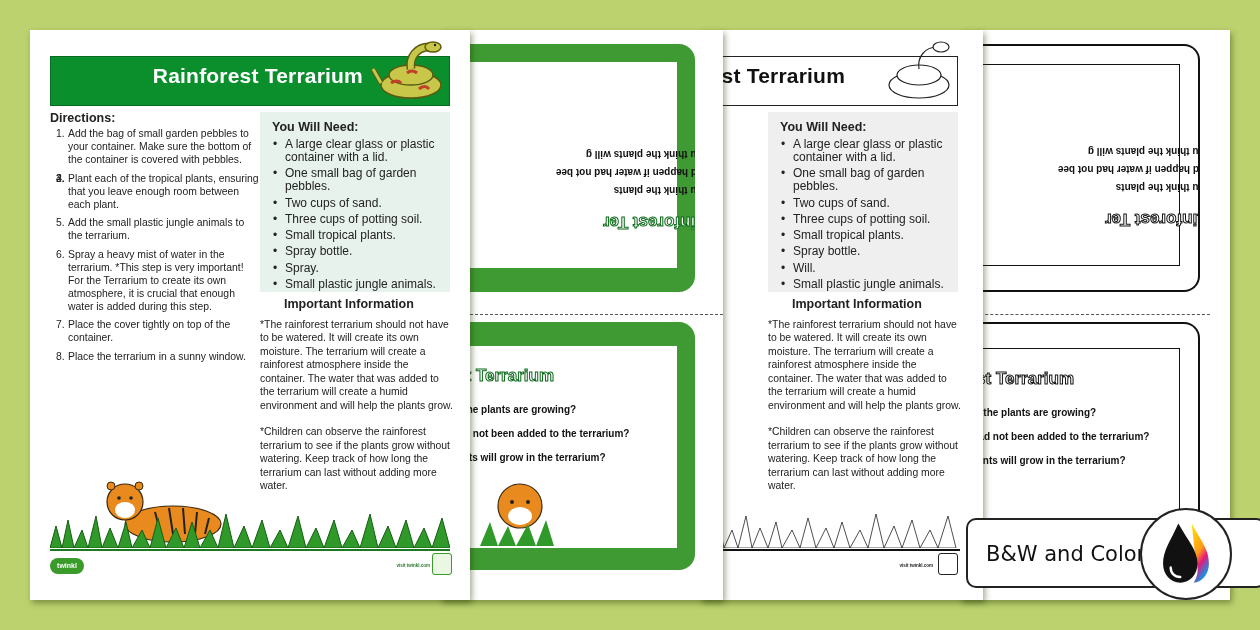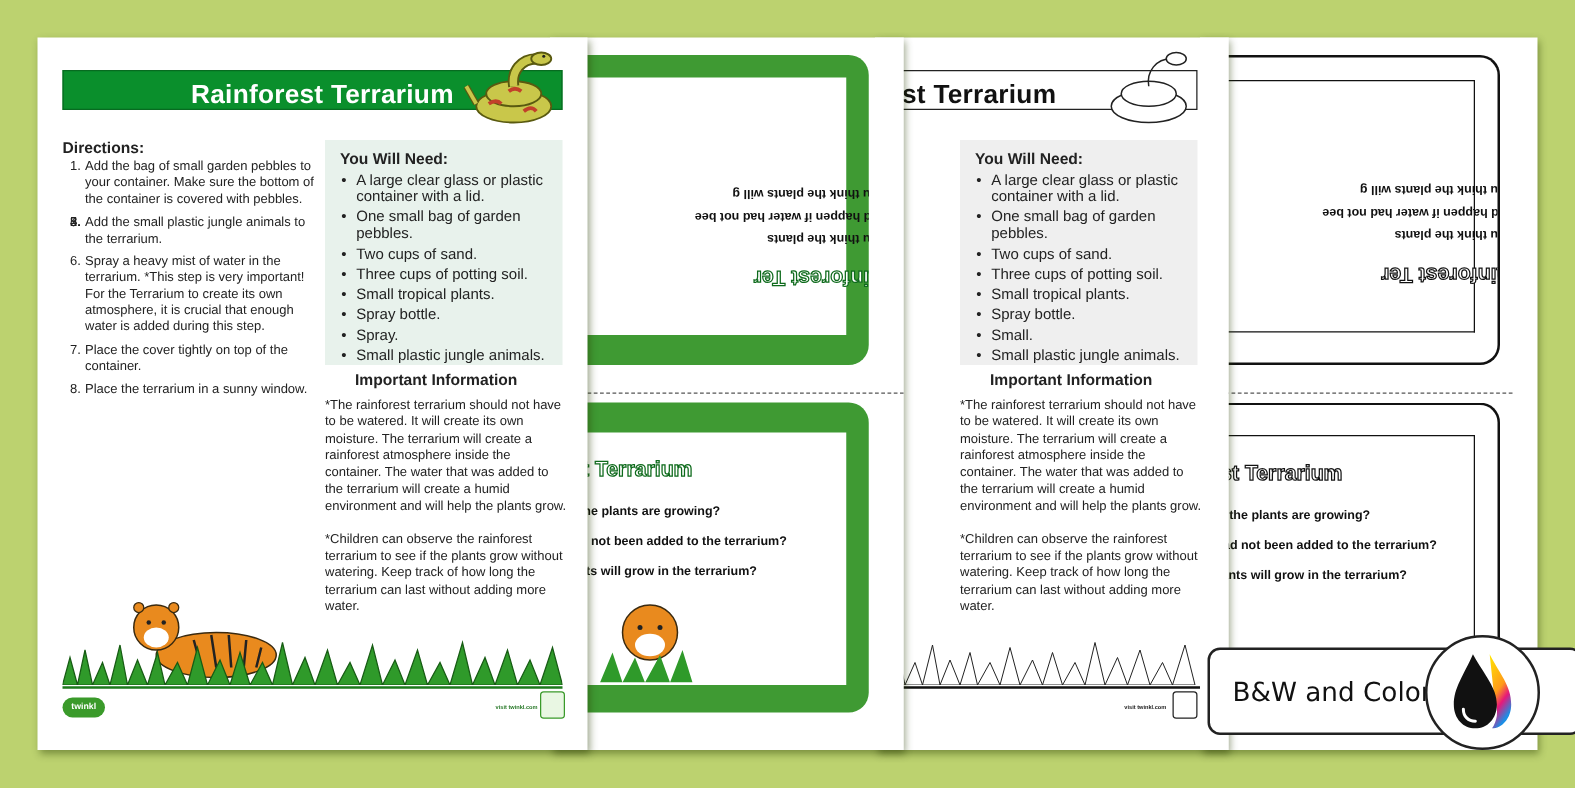--- a/index.html
+++ b/index.html
@@ -3,21 +3,21 @@
 <meta charset="utf-8">
 <style>
   * { box-sizing: border-box; margin: 0; padding: 0; }
   html, body { width: 1260px; height: 630px; overflow: hidden; }
   body { background: #bcd26f; font-family: "Liberation Sans", sans-serif; position: relative; }
 
   .sheet { position: absolute; background: #fff; box-shadow: 2px 3px 6px rgba(40,60,0,0.45); overflow: hidden; }
 
   
   #sheet1 { left: 30px; top: 30px; width: 440px; height: 570px; z-index: 4; }
-  .title-bar { position: absolute; left: 20px; top: 26px; width: 400px; height: 32px; background: #0a8f2c; border: 1px solid #076b20; }
+  .title-bar { position: absolute; left: 20px; top: 26px; width: 400px; height: 50px; background: #0a8f2c; border: 1px solid #076b20; }
   .title-bar.bw { background: #fff; border: 1.5px solid #222; }
   .title-text { position: absolute; right: 86px; top: 7px; color: #fff; font-weight: bold; font-size: 21px; letter-spacing: 0.2px; }
   .title-bar.bw .title-text { color: #111; }
   .snake { position: absolute; right: 2px; top: -18px; width: 76px; height: 62px; }
 
   .directions { position: absolute; left: 20px; top: 82px; width: 210px; font-size: 10.4px; line-height: 13px; color: #222; }
   .directions h3 { font-size: 12.5px; font-weight: bold; margin-bottom: 2px; }
   .directions ol { list-style: none; }
   .directions li { position: relative; padding-left: 18px; margin-bottom: 5.5px; }
   .directions li .num { position: absolute; left: 6px; top: 0; }
@@ -88,21 +88,21 @@
       <path d="M10 44 L2 30" stroke="#c9c74a" stroke-width="3"></path>
     </svg>
   </div>
 
   <div class="directions">
     <h3>Directions:</h3>
     <ol>
       <li><span class="num">1.</span><span>Add the bag of small garden pebbles to your container. Make sure the bottom of the container is covered with pebbles.</span></li>
       <li><span class="num">2.</span></li>
       <li><span class="num">3.</span></li>
-      <li><span class="num">4.</span></li>
+      <li><span class="num">4.</span><span>Plant each of the tropical plants, ensuring that you leave enough room between each plant.</span></li>
       <li><span class="num">5.</span><span>Add the small plastic jungle animals to the terrarium.</span></li>
       <li><span class="num">6.</span><span>Spray a heavy mist of water in the terrarium. *This step is very important! For the Terrarium to create its own atmosphere, it is crucial that enough water is added during this step.</span></li>
       <li><span class="num">7.</span><span>Place the cover tightly on top of the container.</span></li>
       <li><span class="num">8.</span><span>Place the terrarium in a sunny window.</span></li>
     </ol>
   </div>
 
   <div class="need-box">
     <h3>You Will Need:</h3>
     <ul>
@@ -183,21 +183,21 @@
   </div>
   <div class="need-box bw" style="left:68px;">
     <h3>You Will Need:</h3>
     <ul>
       <li>A large clear glass or plastic container with a lid.</li>
       <li>One small bag of garden pebbles.</li>
       <li>Two cups of sand.</li>
       <li>Three cups of potting soil.</li>
       <li>Small tropical plants.</li>
       <li>Spray bottle.</li>
-      <li>Small.</li>
+      <li>Will.</li>
       <li>Small plastic jungle animals.</li>
     </ul>
   </div>
   <div class="important" style="left:68px;">
     <h3>Important Information</h3>
     <p>*The rainforest terrarium should not have to be watered. It will create its own moisture. The terrarium will create a rainforest atmosphere inside the container.  The water that was added to the terrarium will create a humid environment and will help the plants grow.</p>
     <p>*Children can observe the rainforest terrarium to see if the plants grow without watering. Keep track of how long the terrarium can last without adding more water.</p>
   </div>
   <svg class="grass-strip" style="left:0; width:260px;" viewBox="0 0 260 48" preserveAspectRatio="none">
     <path d="M0 48 L6 26 L12 48 L18 20 L24 48 L32 30 L38 48 L46 16 L52 48 L60 28 L68 48 L76 22 L82 48 L92 30 L100 48 L108 18 L116 48 L126 28 L134 48 L142 22 L150 48 L160 30 L168 48 L176 14 L184 48 L194 26 L202 48 L212 20 L220 48 L230 30 L238 48 L248 16 L256 48 Z" fill="#fff" stroke="#222" stroke-width="0.8"></path>

